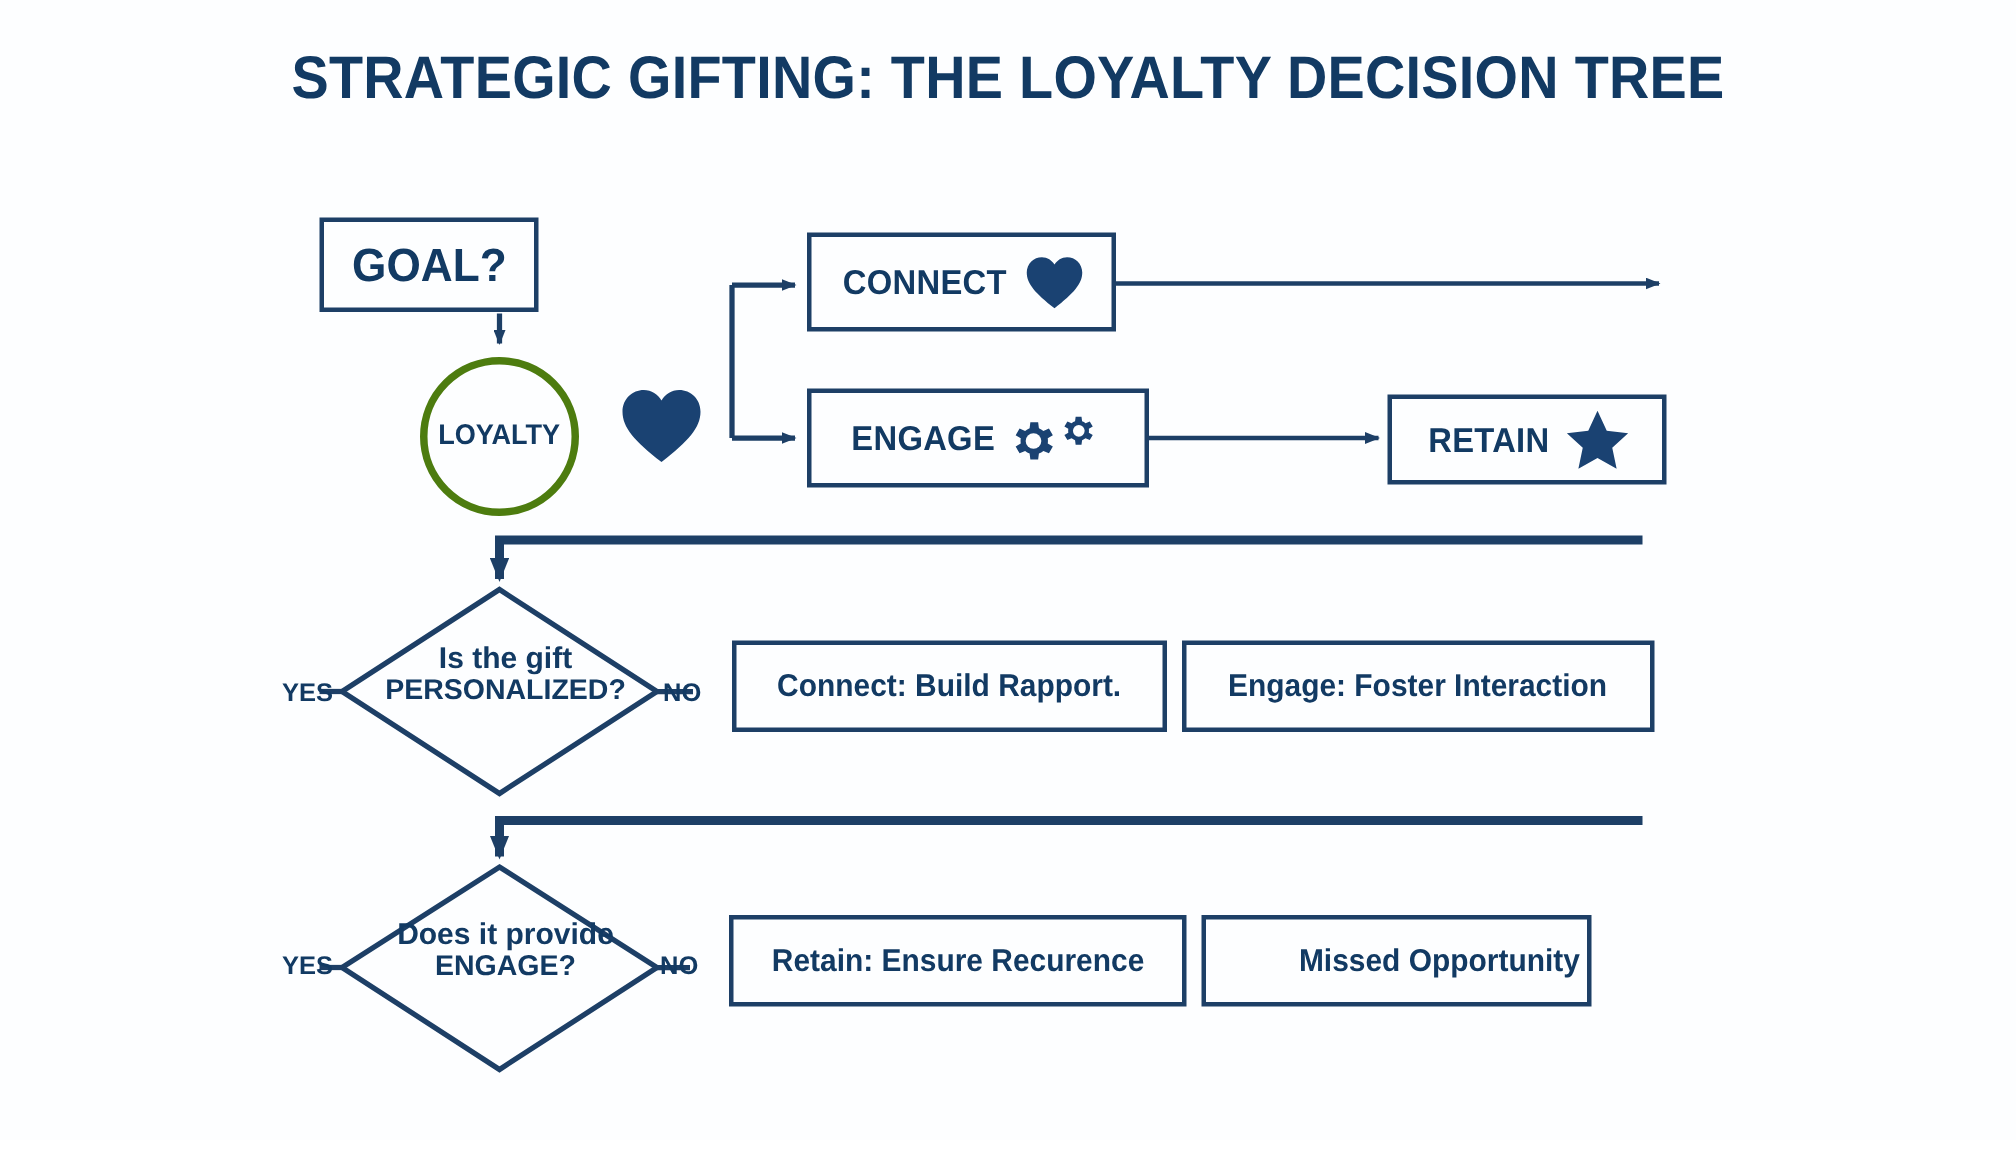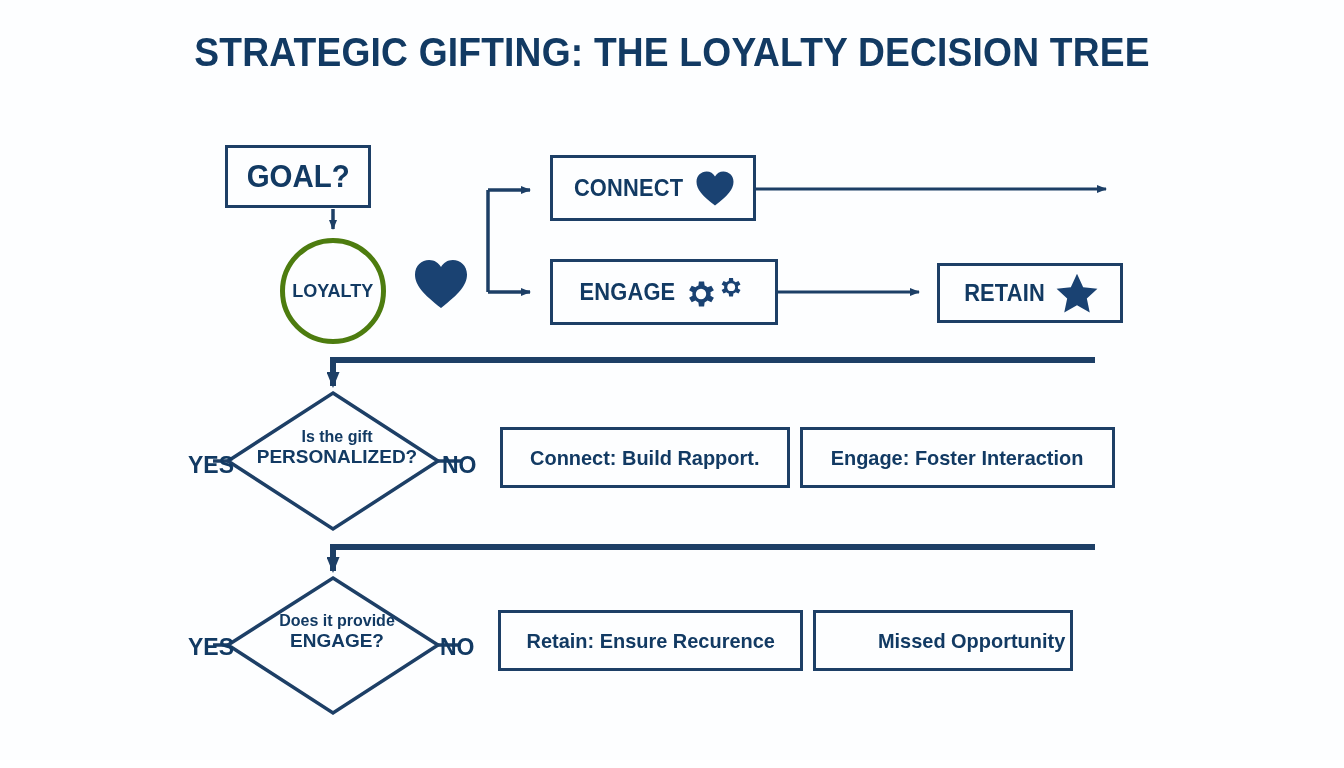--- a/index.html
+++ b/index.html
@@ -45,21 +45,20 @@
     color: #123a63;
     transform: scaleX(0.93);
     transform-origin: center center;
     white-space: nowrap;
   }
 
   
   .box {
     border: 3px solid #1d3f66;
     background: #fdfeff;
-    margin-left: 12px;
   }
   .box-label {
     font-weight: 700;
     color: #123a63;
     white-space: nowrap;
     transform: scaleX(0.95);
   }
 
   #goal-box { left: 213px; top: 145px; width: 146px; height: 63px; }
   #goal-box .box-label { font-size: 31px; }
@@ -96,29 +95,29 @@
     transform: scaleX(0.95);
   }
   .diamond-text {
     position: absolute;
     width: 210px;
     text-align: center;
     color: #123a63;
     line-height: 1.12;
     pointer-events: none;
   }
-  .dt-line1 { font-size: 16px; font-weight: 600; }
+  .dt-line1 { font-size: 20px; font-weight: 600; }
   .dt-line2 { font-size: 19px; font-weight: 700; }
   #diamond1-text { left: 232px; top: 428px; }
   #diamond2-text { left: 232px; top: 612px; }
 
   
   .branch-label {
     position: absolute;
-    font-size: 23px;
+    font-size: 17px;
     font-weight: 700;
     color: #123a63;
     white-space: nowrap;
   }
   #yes1 { left: 188px; top: 452px; }
   #no1  { left: 442px; top: 452px; }
   #yes2 { left: 188px; top: 634px; }
   #no2  { left: 440px; top: 634px; }
 
   

